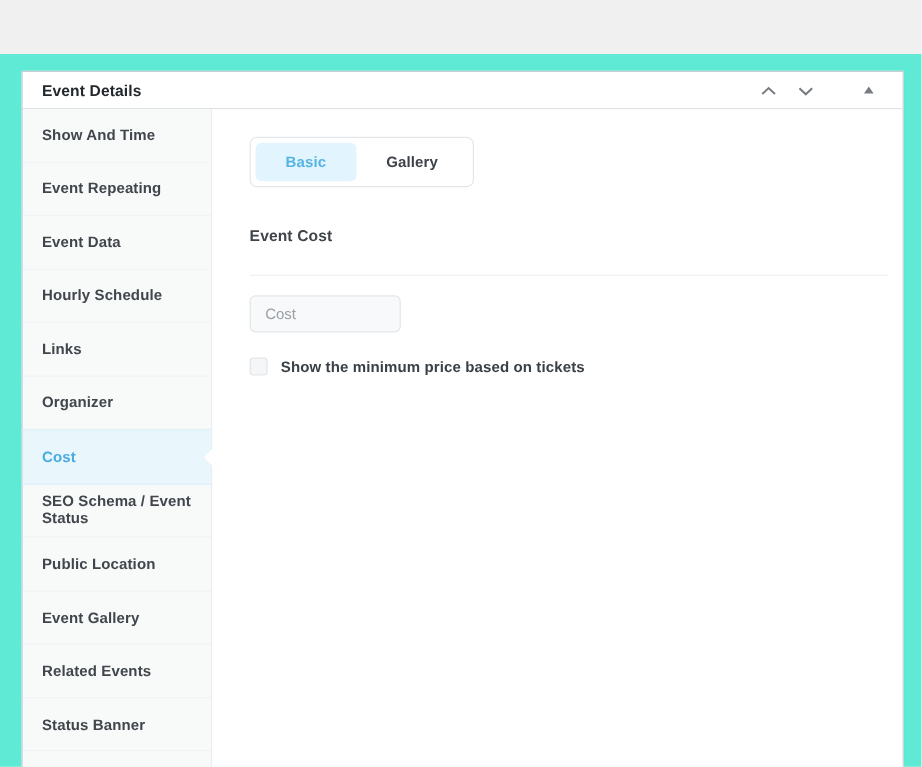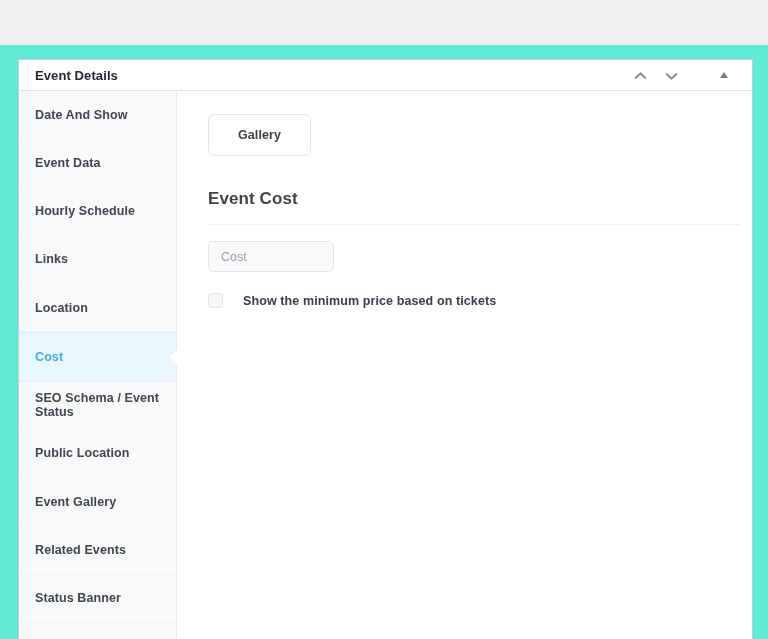--- a/index.html
+++ b/index.html
@@ -59,33 +59,33 @@
     display:inline-flex; border:1px solid #e4e7ea; border-radius:6px;
     padding:4px; background:#fff;
   }
   .tab {
     font-size:12.5px; font-weight:600; padding:9px 25px; border-radius:5px;
     color:#3c4248; cursor:pointer; letter-spacing:.1px;
   }
   .tab.active { background:#e2f4fd; color:#56b4e3; }
 
   .section-title {
-    margin-top:33px; font-size:17px; font-weight:700; color:#3e4449;
-    padding-bottom:15px; border-bottom:1px solid #eef0f2; letter-spacing:.1px;
+    margin-top:33px; font-size:13px; font-weight:700; color:#3e4449;
+    padding-bottom:25px; border-bottom:1px solid #eef0f2; letter-spacing:.1px;
   }
 
   .cost-input {
     margin-top:16px; width:126px; height:31px;
     background:#f8f9fa; border:1px solid #e3e6e8; border-radius:5px;
     padding:0 12px; font-size:12.5px; color:#333;
     font-family:"Liberation Sans","DejaVu Sans",sans-serif; outline:none; display:block;
   }
   .cost-input::placeholder { color:#9aa0a5; }
 
-  .check-row { margin-top:21px; display:flex; align-items:center; gap:20px; cursor:pointer; width:fit-content; }
+  .check-row { margin-top:21px; display:flex; align-items:center; gap:11px; cursor:pointer; width:fit-content; }
   .checkbox {
     width:15px; height:15px; background:#f5f6f7;
     border:1px solid #e2e5e8; border-radius:3px; flex:0 0 15px;
   }
   .check-label { font-size:12.5px; font-weight:700; color:#394046; letter-spacing:.1px; }
 </style>
 </head>
 <body>
 
 <div class="canvas">
@@ -110,37 +110,39 @@
         </button>
         <button class="icon-btn toggle-btn">
           <span class="tri-up"></span>
         </button>
       </div>
     </div>
 
     <div class="mb-body">
 
       <nav class="sidebar">
-        <div class="side-item">Date And Show</div>
+        <div class="side-item">Show And Time</div>
+        <div class="side-item">Event Repeating</div>
         <div class="side-item">Event Data</div>
         <div class="side-item">Hourly Schedule</div>
         <div class="side-item">Links</div>
-        <div class="side-item">Location</div>
+        <div class="side-item">Organizer</div>
         <div class="side-item active">Cost</div>
         <div class="side-item">SEO Schema / Event Status</div>
         <div class="side-item">Public Location</div>
         <div class="side-item">Event Gallery</div>
         <div class="side-item">Related Events</div>
         <div class="side-item">Status Banner</div>
         <div class="side-item">FAQ</div>
       </nav>
 
       <main class="content">
 
         <div class="tabs">
+          <div class="tab active">Basic</div>
           <div class="tab">Gallery</div>
         </div>
 
         <h3 class="section-title">Event Cost</h3>
 
         <input class="cost-input" type="text" placeholder="Cost" style="">
 
         <div class="check-row">
           <span class="checkbox"></span>
           <span class="check-label">Show the minimum price based on tickets</span>

